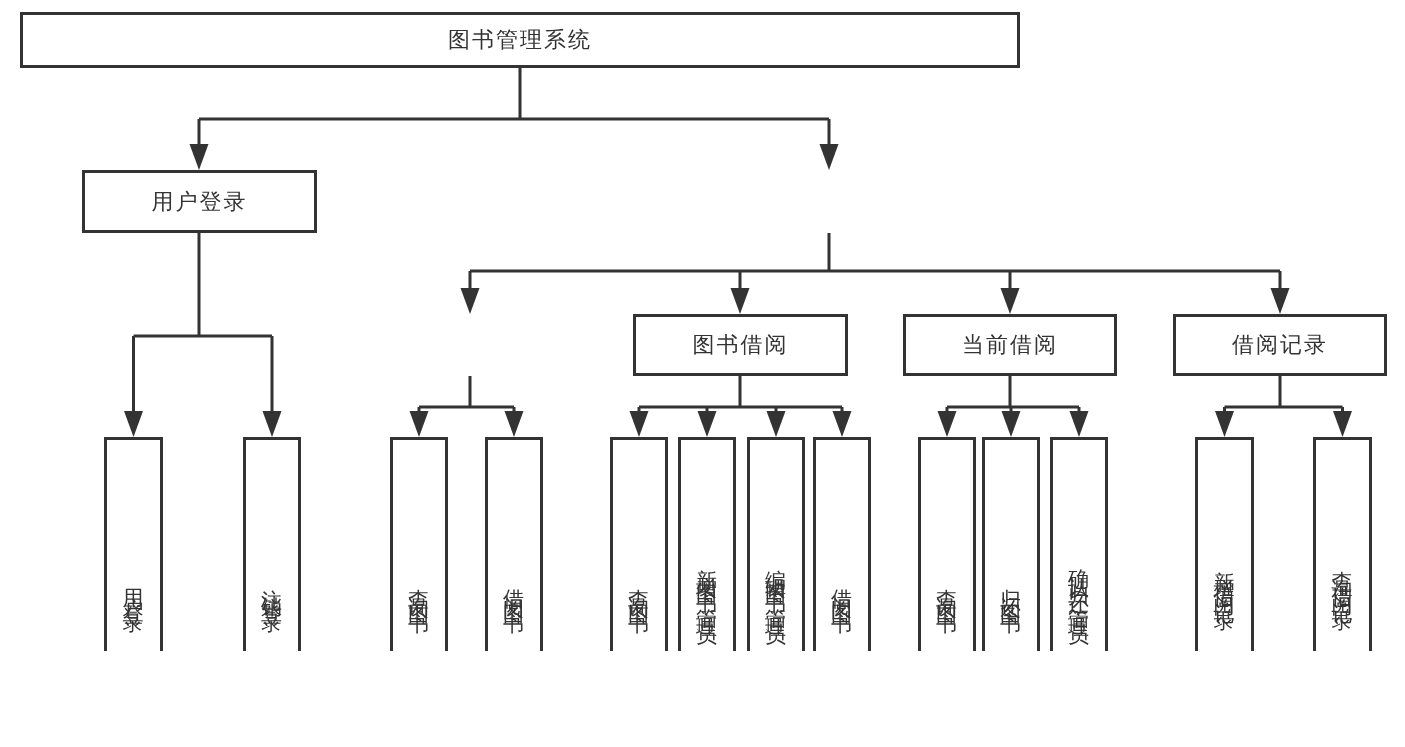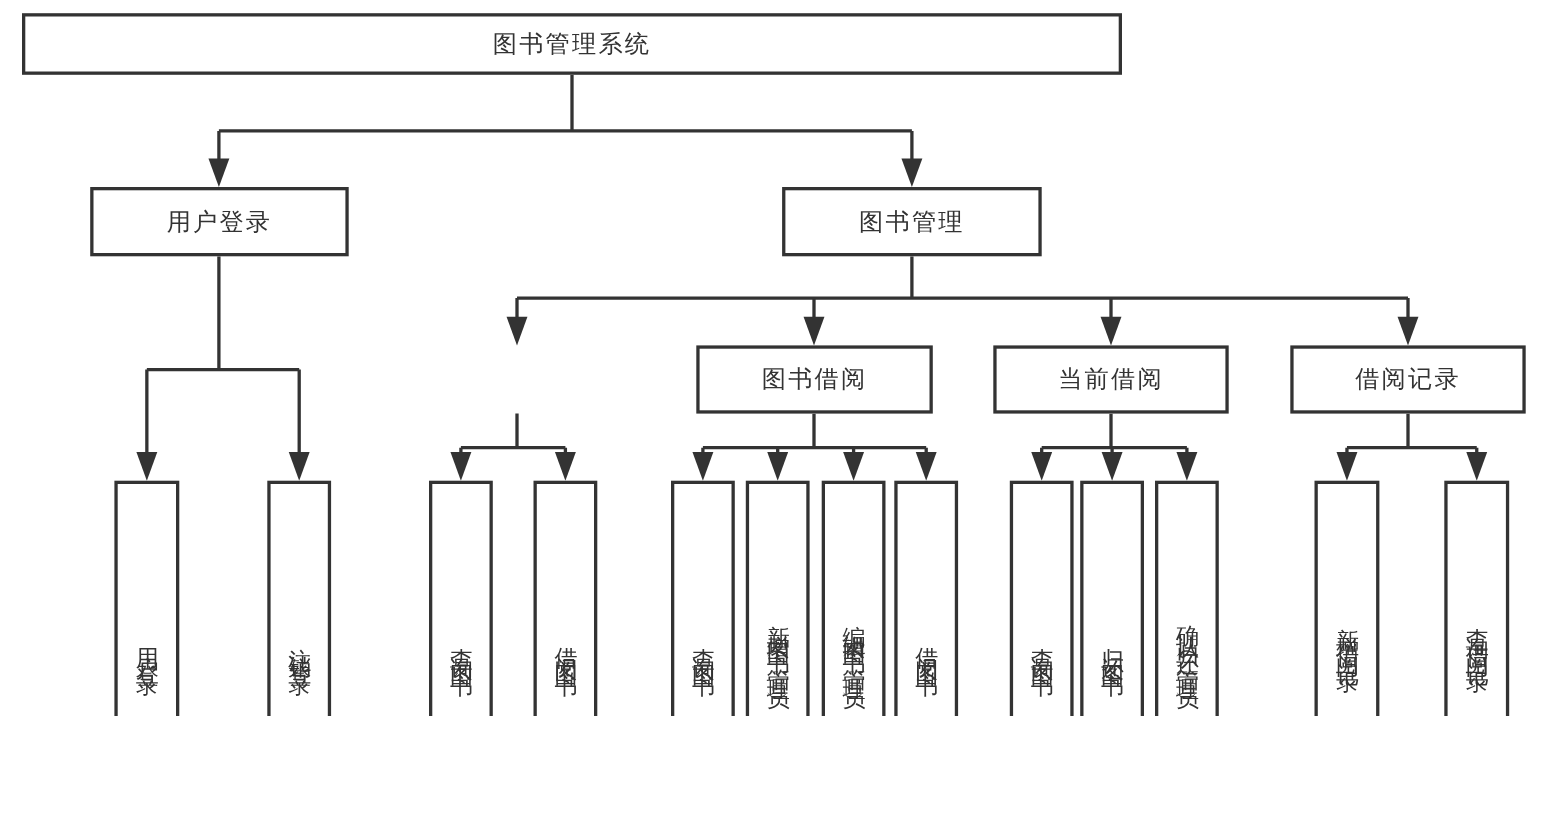--- a/index.html
+++ b/index.html
@@ -83,21 +83,20 @@
       <polygon points="937.5,411 956.5,411 947,437" fill="#333333"></polygon>
       <polygon points="1001.5,411 1020.5,411 1011,437" fill="#333333"></polygon>
       <polygon points="1069.5,411 1088.5,411 1079,437" fill="#333333"></polygon>
       <polygon points="1215,411 1234,411 1224.5,437" fill="#333333"></polygon>
       <polygon points="1333,411 1352,411 1342.5,437" fill="#333333"></polygon>
     </svg>
 
   <div class="node hbox" style="left:20px;top:12px;width:1000px;height:56px">图书管理系统</div>
 
   <div class="node hbox" style="left:82px;top:170px;width:235px;height:63px">用户登录</div>
-  <div class="node hbox" style="left:711px;top:170px;width:236px;height:63px">图书管理</div>
 
   <div class="node hbox" style="left:633px;top:314px;width:215px;height:62px">图书借阅</div>
   <div class="node hbox" style="left:903px;top:314px;width:214px;height:62px">当前借阅</div>
   <div class="node hbox" style="left:1173px;top:314px;width:214px;height:62px">借阅记录</div>
 
   <div class="node vbox" style="left:104px;top:437px;width:59px;height:301px">用户登录</div>
   <div class="node vbox" style="left:243px;top:437px;width:58px;height:301px">注销登录</div>
 
   <div class="node vbox" style="left:390px;top:437px;width:58px;height:301px">查询图书</div>
   <div class="node vbox" style="left:485px;top:437px;width:58px;height:301px">借阅图书</div>

